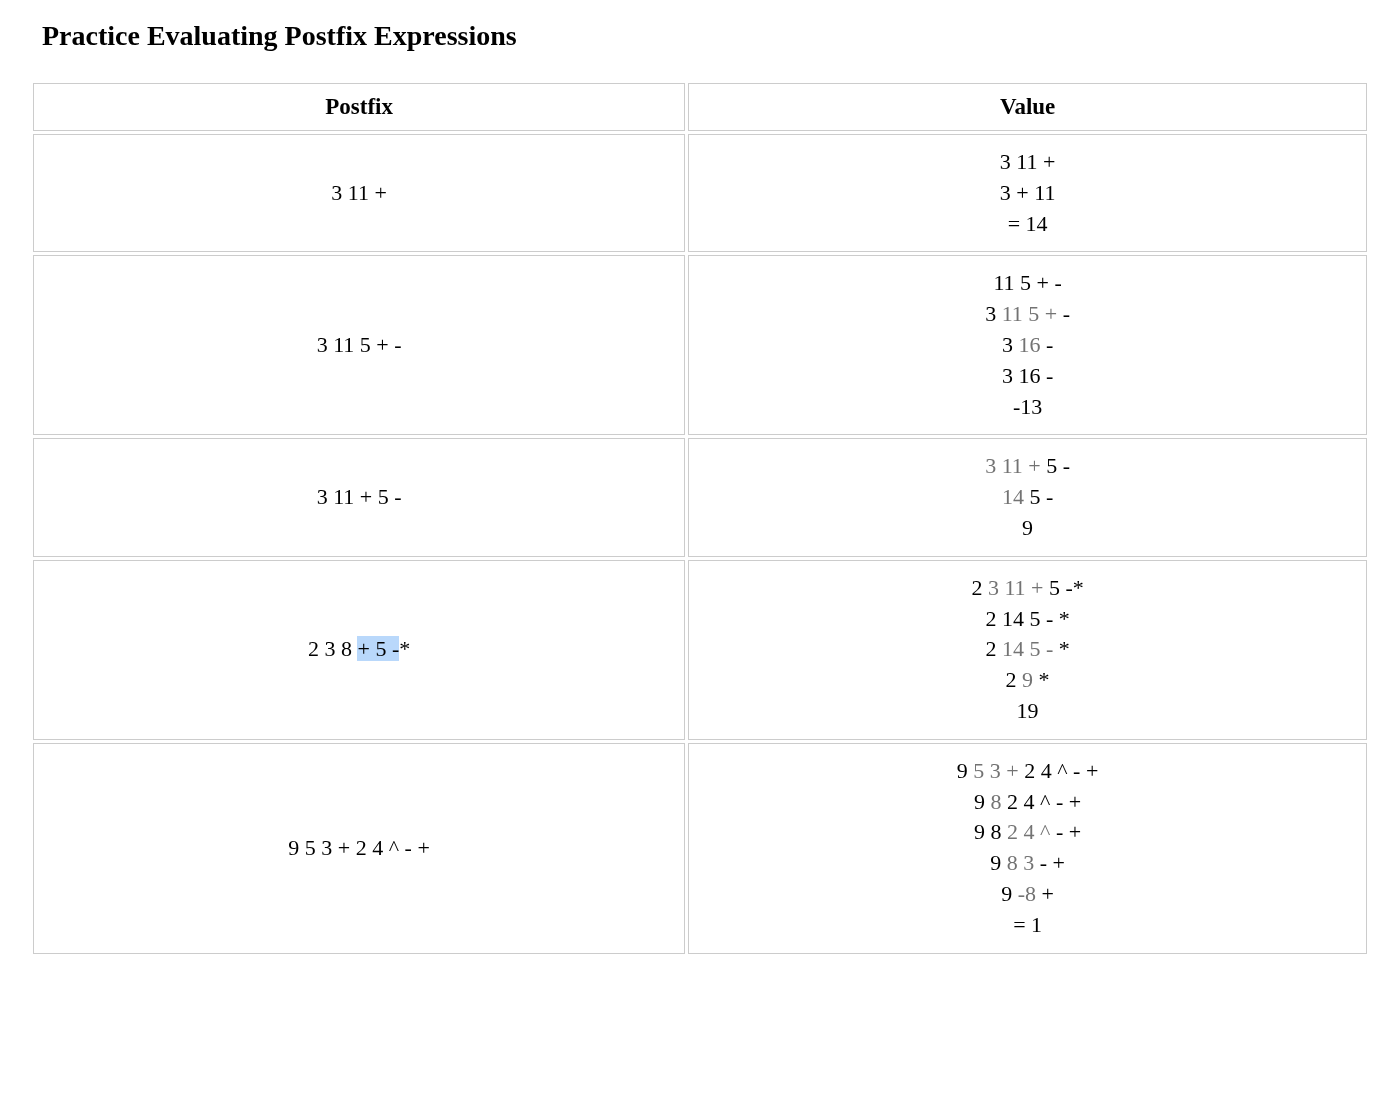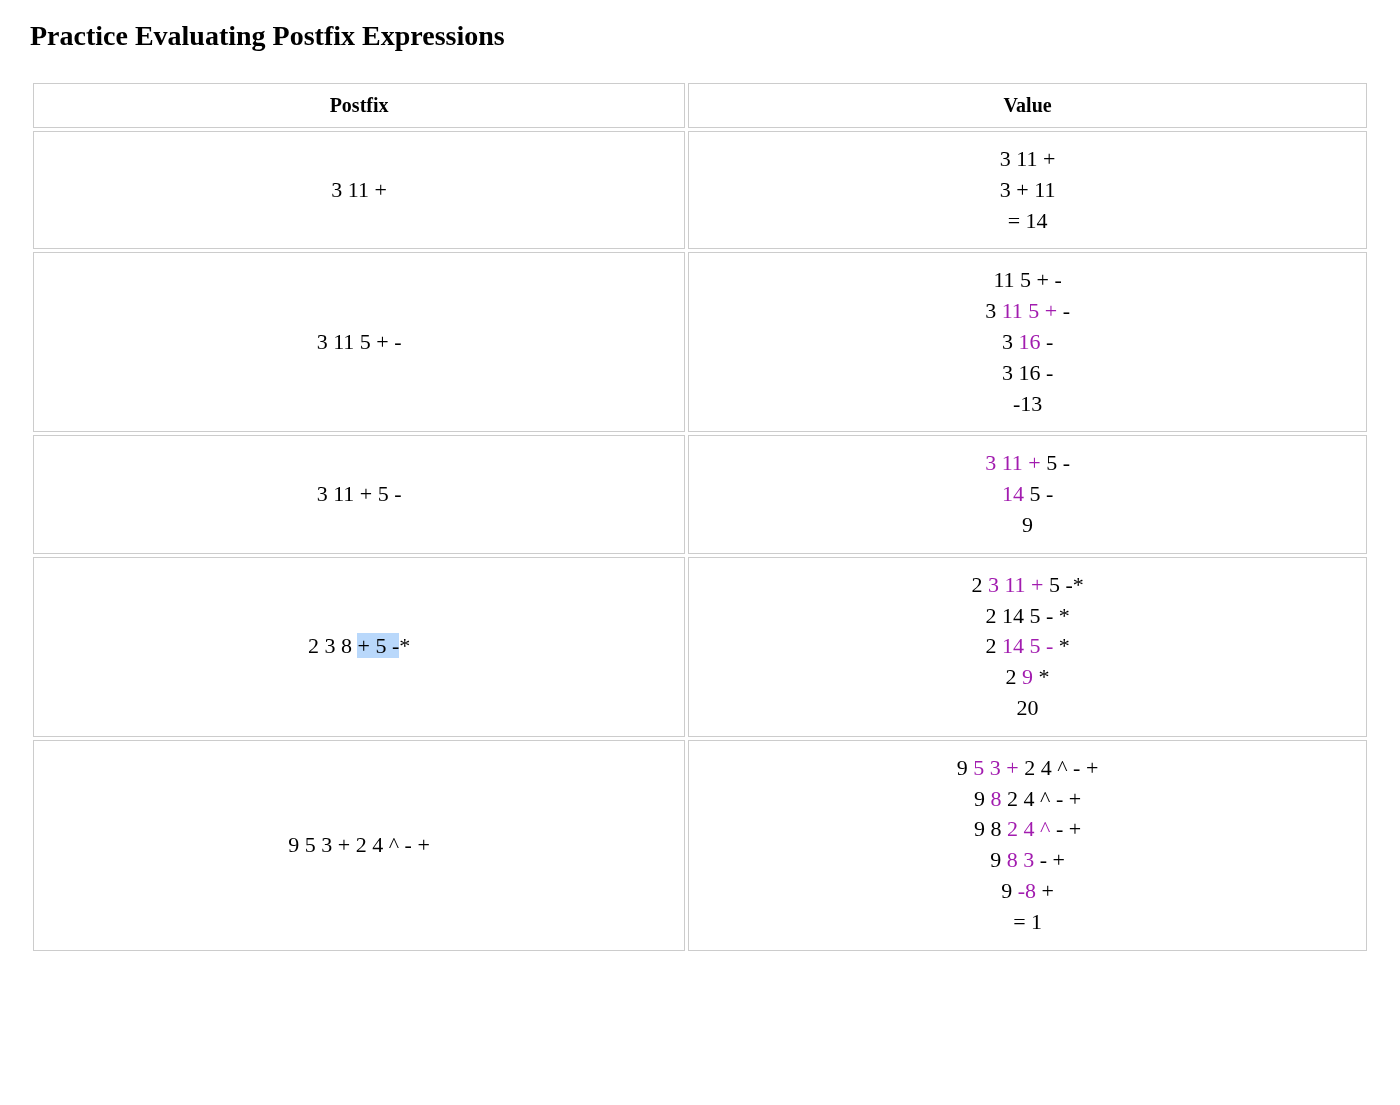--- a/index.html
+++ b/index.html
@@ -9,51 +9,51 @@
       font-family: "Times New Roman", Times, serif;
       margin: 0;
       padding: 20px 30px;
       background: #ffffff;
       color: #000000;
       font-size: 22px;
     }
     h2 {
       font-size: 28px;
       font-weight: bold;
-      margin: 0 0 28px 0;
+      margin: 0 0 28px 12px;
     }
     table {
       border-collapse: separate;
       border-spacing: 3px;
       width: 100%;
     }
     th, td {
       border: 1px solid #cccccc;
       text-align: center;
       vertical-align: middle;
       padding: 12px 20px;
       font-weight: normal;
     }
     th {
       font-weight: bold;
-      font-size: 20px;
+      font-size: 23px;
       padding: 10px 8px;
     }
     td:first-child {
       width: 49%;
     }
     td:last-child {
       width: 51%;
     }
     .line {
       display: block;
       line-height: 1.4;
     }
     .red {
-      color: #a21caf;
+      color: #737373;
     }
     .sel {
       background-color: #b9d8fb;
     }
   </style>
 </head>
 <body>
 
 <h2>Practice Evaluating Postfix Expressions</h2>
 
@@ -99,21 +99,21 @@
       </tr>
       <tr>
         <td>
           <span class="line"><span>2 3 8 </span><span class="sel">+ 5 -</span><span>*</span></span>
         </td>
         <td>
           <span class="line"><span>2 </span><span class="red">3 11 +</span><span> 5 -*</span></span>
           <span class="line"><span>2 14 5 - *</span></span>
           <span class="line"><span>2 </span><span class="red">14 5 -</span><span> *</span></span>
           <span class="line"><span>2 </span><span class="red">9</span><span> *</span></span>
-          <span class="line"><span>20</span></span>
+          <span class="line"><span>19</span></span>
         </td>
       </tr>
       <tr>
         <td>
           <span class="line"><span>9 5 3 + 2 4 ^ - +</span></span>
         </td>
         <td>
           <span class="line"><span>9 </span><span class="red">5 3 +</span><span> 2 4 ^ - +</span></span>
           <span class="line"><span>9 </span><span class="red">8</span><span> 2 4 ^ - +</span></span>
           <span class="line"><span>9 8 </span><span class="red">2 4 ^</span><span> - +</span></span>

